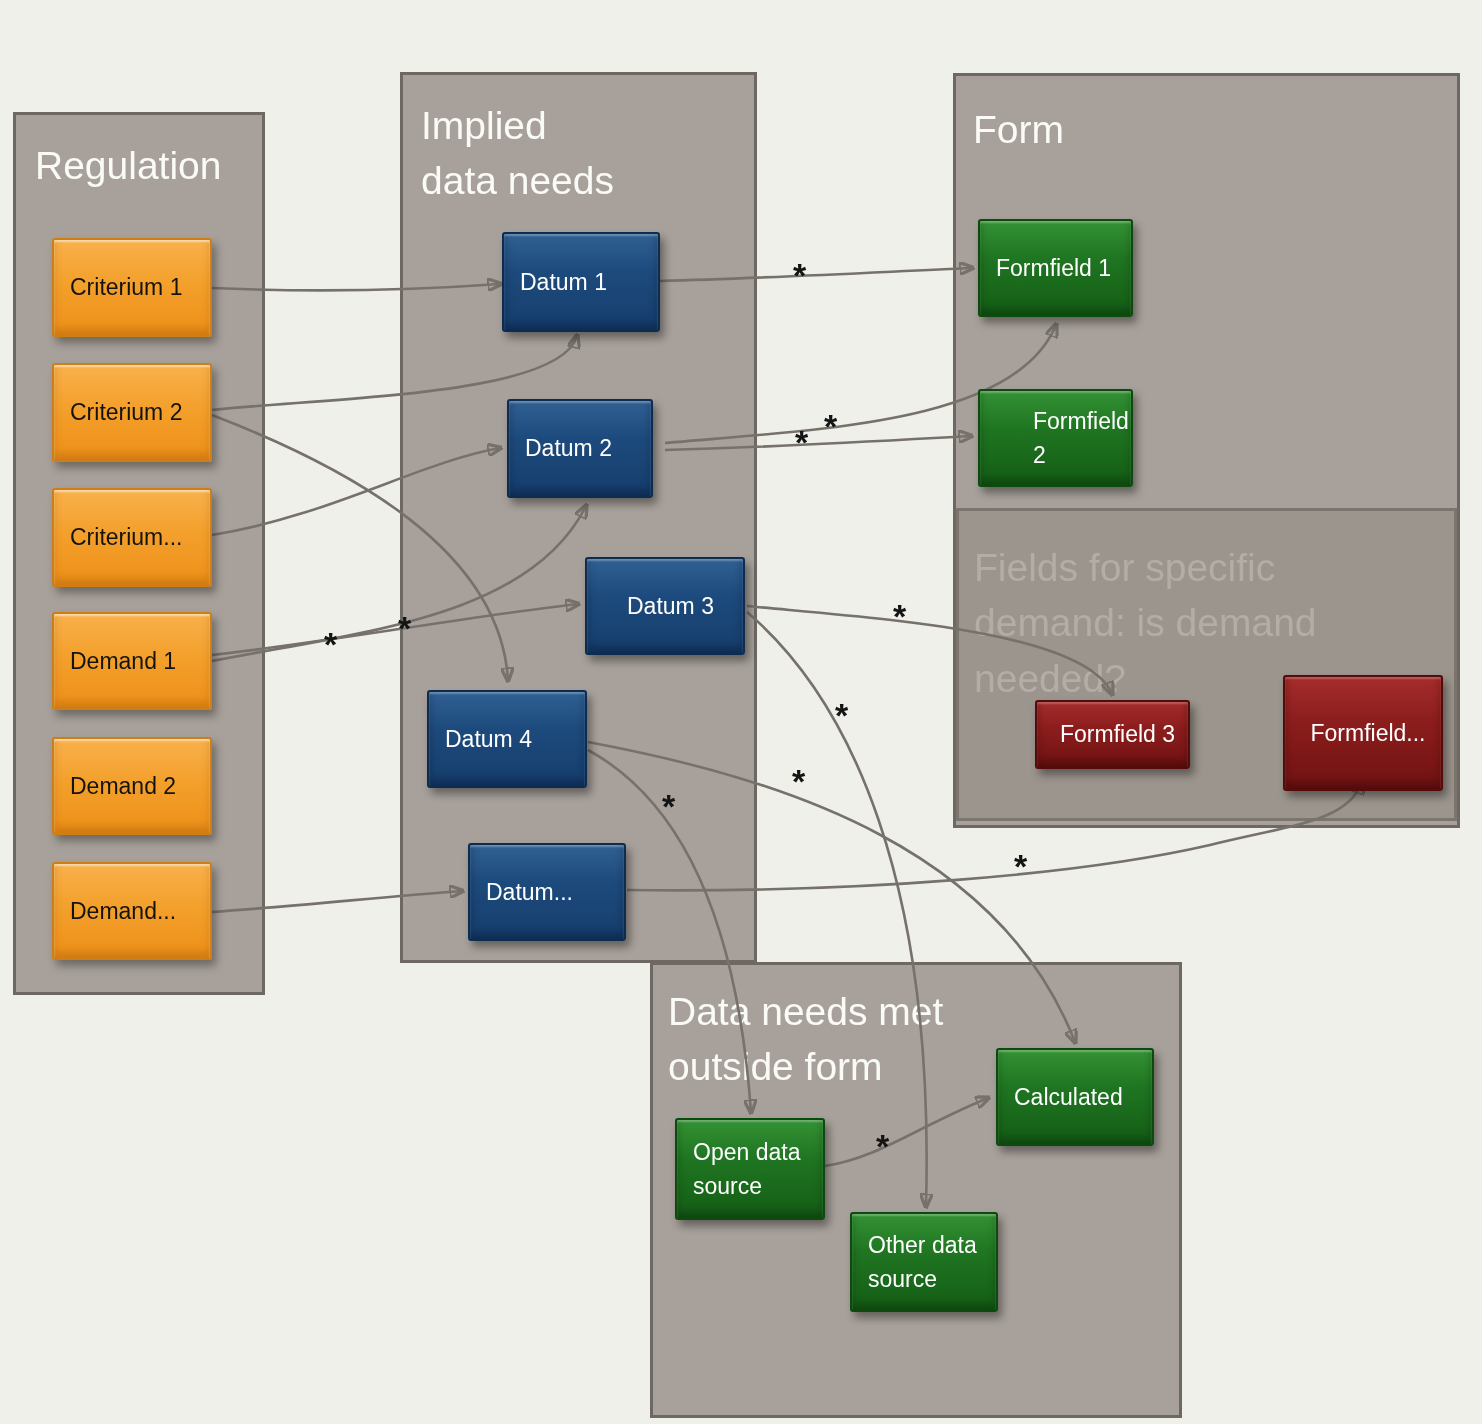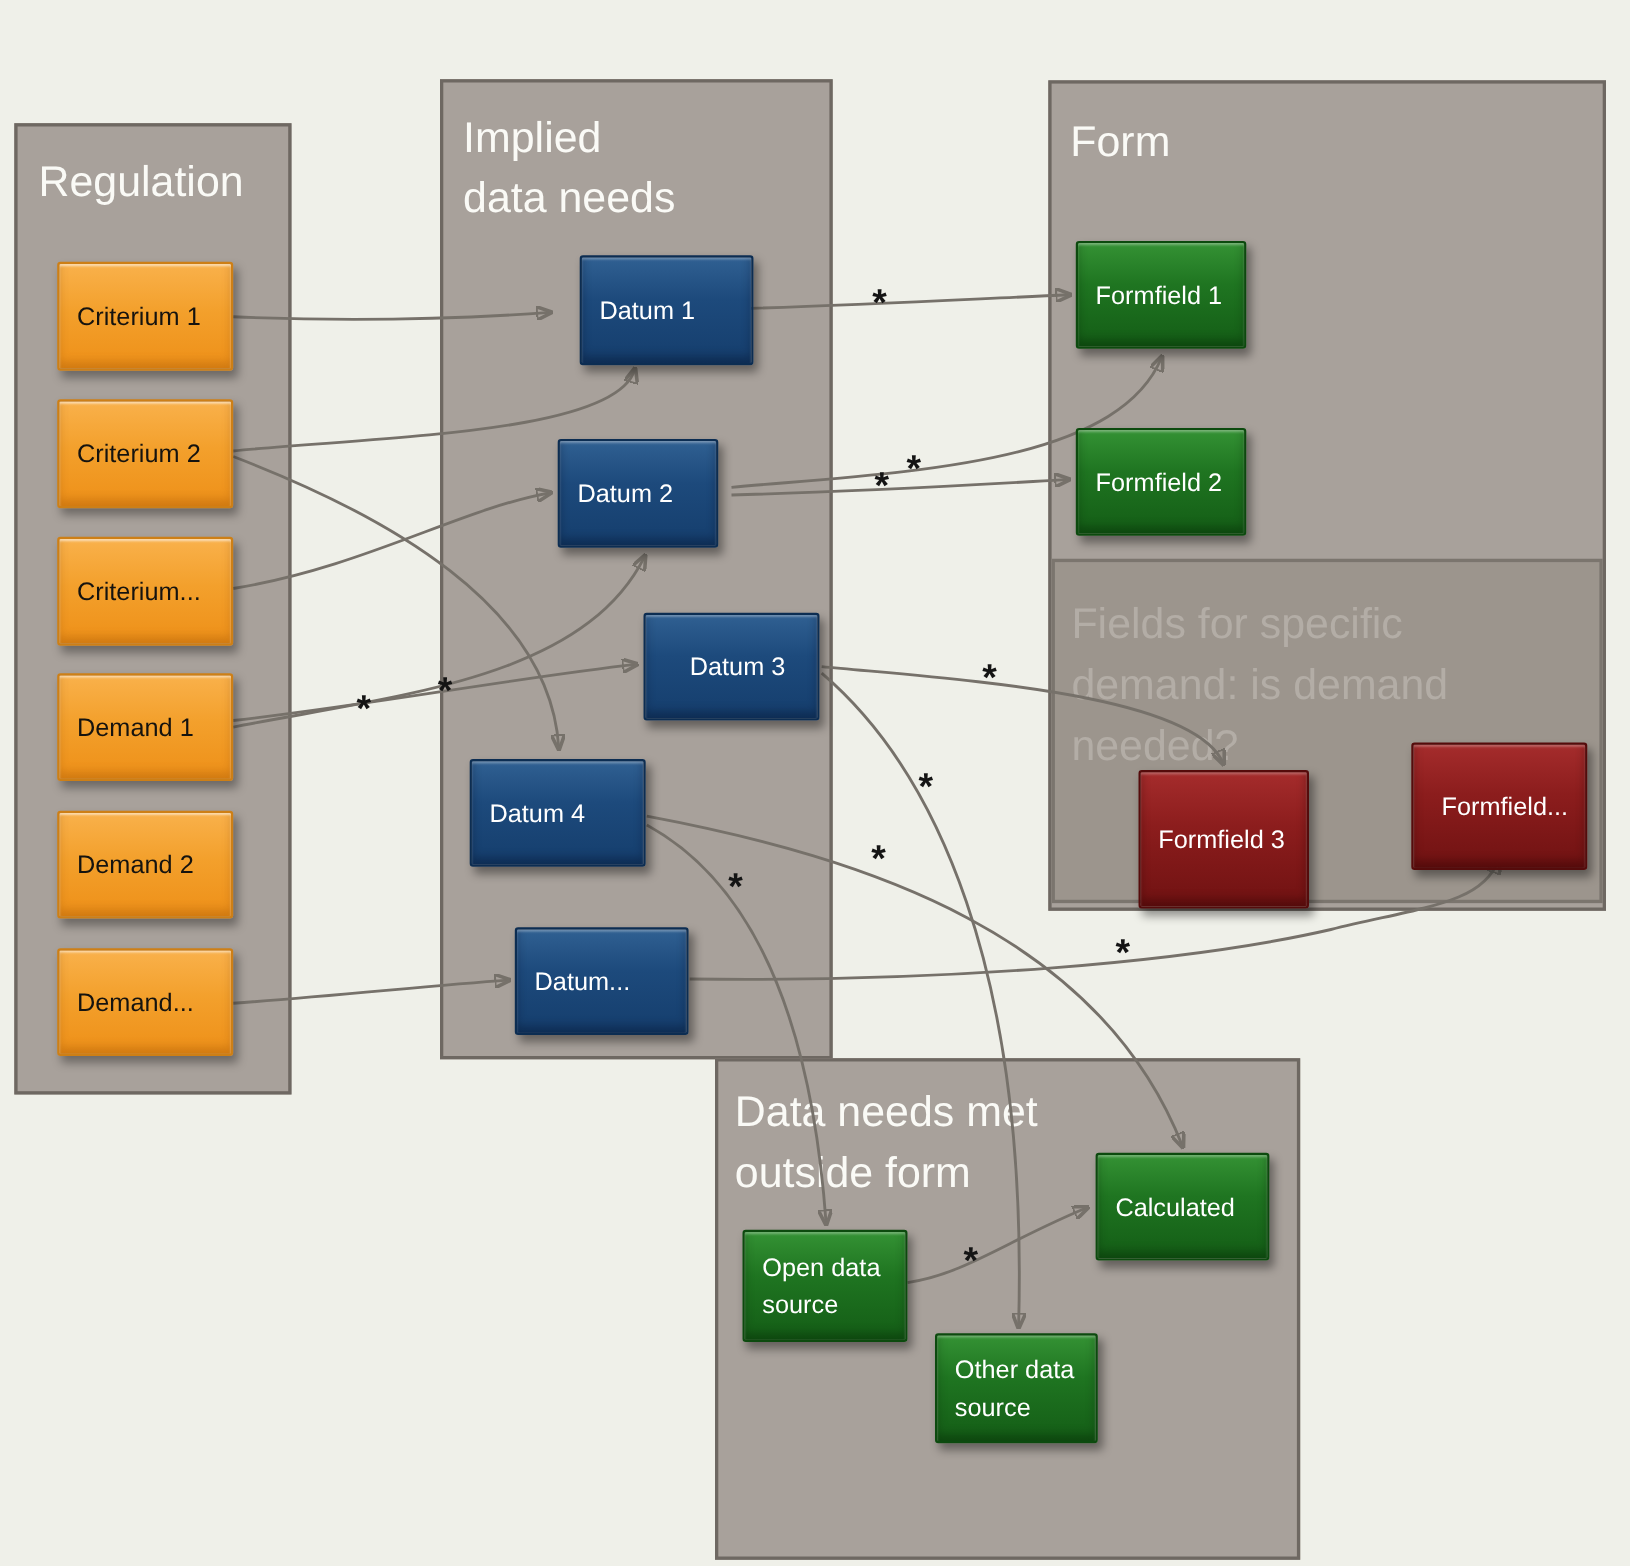--- a/index.html
+++ b/index.html
@@ -89,43 +89,43 @@
   <div class="node orange" style="left:52px;top:612px;width:160px;height:98px;">
     <span class="lbl">Demand 1</span>
     </div>
   <div class="node orange" style="left:52px;top:737px;width:160px;height:98px;">
     <span class="lbl">Demand 2</span>
     </div>
   <div class="node orange" style="left:52px;top:862px;width:160px;height:98px;">
     <span class="lbl">Demand...</span>
     </div>
 
-  <div class="node blue" style="left:502px;top:232px;width:158px;height:100px;margin-left:25px;">
+  <div class="node blue" style="left:502px;top:232px;width:158px;height:100px;">
     <span class="lbl">Datum 1</span>
     </div>
   <div class="node blue" style="left:507px;top:399px;width:146px;height:99px;">
     <span class="lbl">Datum 2</span>
     </div>
   <div class="node blue" style="left:585px;top:557px;width:160px;height:98px;padding-left:24px;">
     <span class="lbl">Datum 3</span>
     </div>
   <div class="node blue" style="left:427px;top:690px;width:160px;height:98px;">
     <span class="lbl">Datum 4</span>
     </div>
   <div class="node blue" style="left:468px;top:843px;width:158px;height:98px;">
     <span class="lbl">Datum...</span>
     </div>
 
   <div class="node green" style="left:978px;top:219px;width:155px;height:98px;">
     <span class="lbl">Formfield 1</span>
     </div>
-  <div class="node green" style="left:978px;top:389px;width:155px;height:98px;">
+  <div class="node green" style="left:978px;top:389px;width:155px;height:98px;padding-left:37px;">
     <span class="lbl">Formfield 2</span>
     </div>
-  <div class="node red" style="left:1035px;top:700px;width:155px;height:126px;">
+  <div class="node red" style="left:1035px;top:700px;width:155px;height:69px;justify-content:center;">
     <span class="lbl">Formfield 3</span>
     </div>
   <div class="node red" style="left:1283px;top:675px;width:160px;height:116px;justify-content:center;">
     <span class="lbl">Formfield...</span>
     </div>
 
   <div class="node green" style="left:675px;top:1118px;width:150px;height:102px;">
     <span class="lbl">Open data
 source</span>
     </div>

